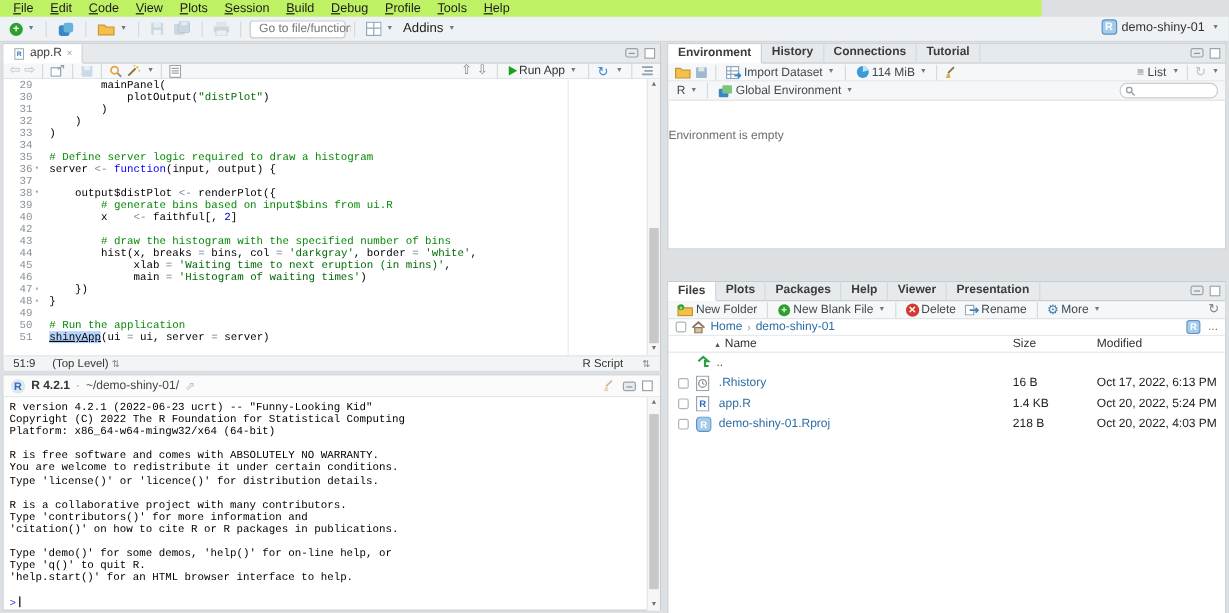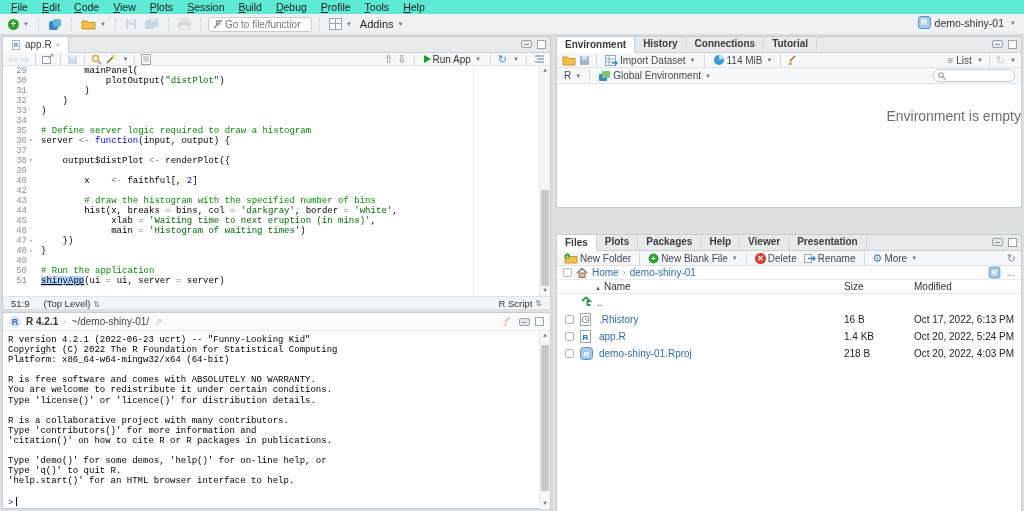--- a/index.html
+++ b/index.html
@@ -1,27 +1,27 @@
 <!DOCTYPE html>
 <html><head>
 <meta charset="utf-8">
 <style>
   * { margin:0; padding:0; box-sizing:border-box; }
   html,body { width:1024px; height:511px; overflow:hidden; }
   body { font-family:"Liberation Sans", sans-serif; background:#dde0e2; position:relative; font-size:11px; color:#222; }
 
   
-  .menubar { position:absolute; left:0; top:0; width:1024px; height:14px; background:#5eead4; display:flex; align-items:flex-start; padding-left:4px; }
+  .menubar { position:absolute; left:0; top:0; width:868px; height:14px; background:#bef264; display:flex; align-items:flex-start; padding-left:4px; }
   .menu-item { padding:0 7px; font-size:10.5px; line-height:14px; color:#1c1c1c; cursor:default; }
   .menu-item u { text-decoration:underline; }
   .toolbar { position:absolute; left:0; top:14px; width:1024px; height:21px; background:#eff2f4; border-bottom:1px solid #d4d8da; display:flex; align-items:center; padding:0 6px; gap:4px; }
   .tb-sep { width:1px; height:13px; background:#d6dadd; margin:0 3px; }
   .caret { font-size:6px; color:#6d7a84; margin-left:2px; }
   .tb-btn { display:flex; align-items:center; gap:2px; padding:1px 2px; border-radius:2px; }
-  .goto-box { display:flex; align-items:center; gap:3px; background:#fff; border:1px solid #c7ccd0; border-radius:3px; height:15px; width:104px; padding:0 4px; }
+  .goto-box { display:flex; align-items:center; gap:3px; background:#fff; border:1px solid #c7ccd0; border-radius:3px; height:15px; width:80px; padding:0 4px; }
   .goto-box input { border:none; outline:none; width:76px; font-size:10px; color:#777; font-family:"Liberation Sans",sans-serif; background:transparent; }
   .proj-btn { position:absolute; right:8px; top:16px; display:flex; align-items:center; gap:4px; font-size:10.5px; color:#333; }
 
   
   .pane { position:absolute; background:#fff; border:1px solid #c3ccd3; }
   .tabstrip { height:16px; background:#e7eaec; border-bottom:1px solid #c9d0d4; display:flex; align-items:flex-end; position:relative; }
   .ptab { font-size:10px; font-weight:bold; color:#3b3b3b; padding:2px 8px 2px 8px; height:16px; line-height:12px; border-right:1px solid #d4d9dc; background:transparent; }
   .ptab.active { background:#fff; border-right:1px solid #c9d0d4; margin-bottom:-1px; border-bottom:1px solid #fff; }
   .srct { font-weight:normal; display:flex; align-items:center; gap:4px; }
   .winbtns { position:absolute; right:4px; top:3px; display:flex; gap:5px; }
@@ -40,21 +40,21 @@
   .codeseg { white-space:pre; color:#000; }
   .tk-c { color:#088a08; }
   .tk-s { color:#036a07; }
   .tk-k { color:#0000ff; }
   .tk-n { color:#0000cb; }
   .tk-o { color:#68819a; }
   .tk-sel { background:#b3d4fc;text-decoration:underline; }
   .margin-line { position:absolute; top:0; bottom:0; left:470px; width:1px; background:#ececec; }
   .statusbar { height:13px; background:#f3f4f5; border-top:1px solid #dfe2e4; display:flex; align-items:center; font-size:9.5px; color:#333; padding:0 8px; gap:14px; }
   .updown { font-size:8px; color:#7d868d; }
-  .sb-right { margin-left:auto; display:flex; align-items:center; gap:3px; }
+  .sb-right { margin-left:auto; display:flex; align-items:center; gap:16px; }
 
   
   .vscroll { position:absolute; right:0; top:0; bottom:0; width:11px; background:#f6f6f6; border-left:1px solid #e6e6e6; }
   .vs-up, .vs-down { position:absolute; left:0; width:10px; height:10px; font-size:6px; color:#6f757a; text-align:center; line-height:10px; }
   .vs-up { top:0; } .vs-down { bottom:0; }
   .vs-thumb { position:absolute; left:1px; width:8px; background:#c6c8ca; border-radius:1px; }
 
   
   #console-pane { left:2px; top:312px; width:549px; height:197px; }
   .console-header { height:18px; background:#fbfbfc; border-bottom:1px solid #e6e8ea; display:flex; align-items:center; padding:0 6px; gap:5px; font-size:10px; color:#333; }
@@ -63,21 +63,21 @@
   .console-body { position:relative; height:178px; font-family:"Liberation Mono", monospace; font-size:9px; padding:4px 4px 0 5px; }
   .con-line { height:10.1px; line-height:10.1px; white-space:pre; color:#000; }
   .con-prompt { color:#2533d0; }
   .cursor { display:inline-block; width:1px; height:9px; background:#000; vertical-align:-1px; margin-left:3px; }
 
   
   #env-pane { left:556px; top:36px; width:466px; height:172px; }
   #env-toolbar1 { height:15px; }
   #env-toolbar2 { height:16px; position:relative; }
   .env-body { position:relative; height:124px; }
-  .env-empty { position:absolute; left:0; right:0; top:24px; text-align:right; font-size:14px; color:#6d6d6d; }
+  .env-empty { position:absolute; left:0; right:0; top:24px; text-align:left; font-size:10px; color:#6d6d6d; }
   .search-box { position:absolute; right:6px; top:1px; width:82px; height:13px; background:#fff; border:1px solid #c7ccd0; border-radius:6px; display:flex; align-items:center; padding:0 4px; gap:3px; }
   .search-box input { border:none; outline:none; width:60px; font-size:9px; background:transparent; }
 
   #files-pane { left:556px; top:212px; width:466px; height:297px;margin-top:22px; }
   #files-toolbar { height:15px; }
   .breadcrumb { height:14px; display:flex; align-items:center; padding:0 6px; gap:4px; border-bottom:1px solid #e8eaec; font-size:10px; position:relative; }
   .crumb-link { color:#2e6da4; }
   .crumb-sep { color:#999; font-size:9px; }
   .files-header { height:14px; display:flex; align-items:center; border-bottom:1px solid #e4e7e9; font-size:10px; color:#333; position:relative; }
   .col-name { position:absolute; left:38px; } .col-size { position:absolute; left:287px; } .col-mod { position:absolute; left:357px; }
@@ -302,20 +302,21 @@
           <span class="codeseg"></span>
         </div>
         <div class="cl">
           <span class="ln">38</span>
           <span class="fold">▾</span>
           <span class="codeseg"><span class="tk-p">    output$distPlot </span><span class="tk-o">&lt;-</span><span class="tk-p"> renderPlot({</span></span>
         </div>
         <div class="cl">
           <span class="ln">39</span>
           <span class="fold"></span>
+          <span class="codeseg"><span class="tk-c">        # generate bins based on input$bins from ui.R</span></span>
         </div>
         <div class="cl">
           <span class="ln">40</span>
           <span class="fold"></span>
           <span class="codeseg"><span class="tk-p">        x    </span><span class="tk-o">&lt;-</span><span class="tk-p"> faithful[, </span><span class="tk-n">2</span><span class="tk-p">]</span></span>
         </div>
         <div class="cl">
           <span class="ln">42</span>
           <span class="fold"></span>
           <span class="codeseg"></span>

